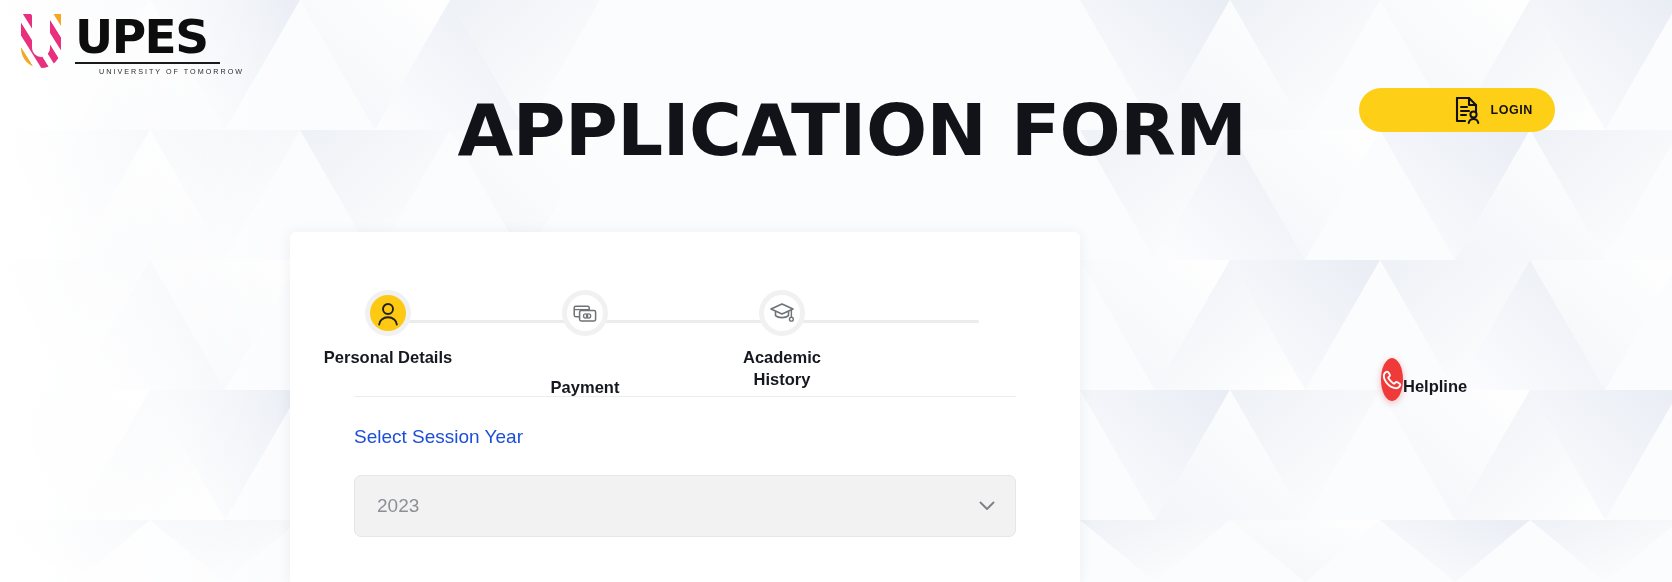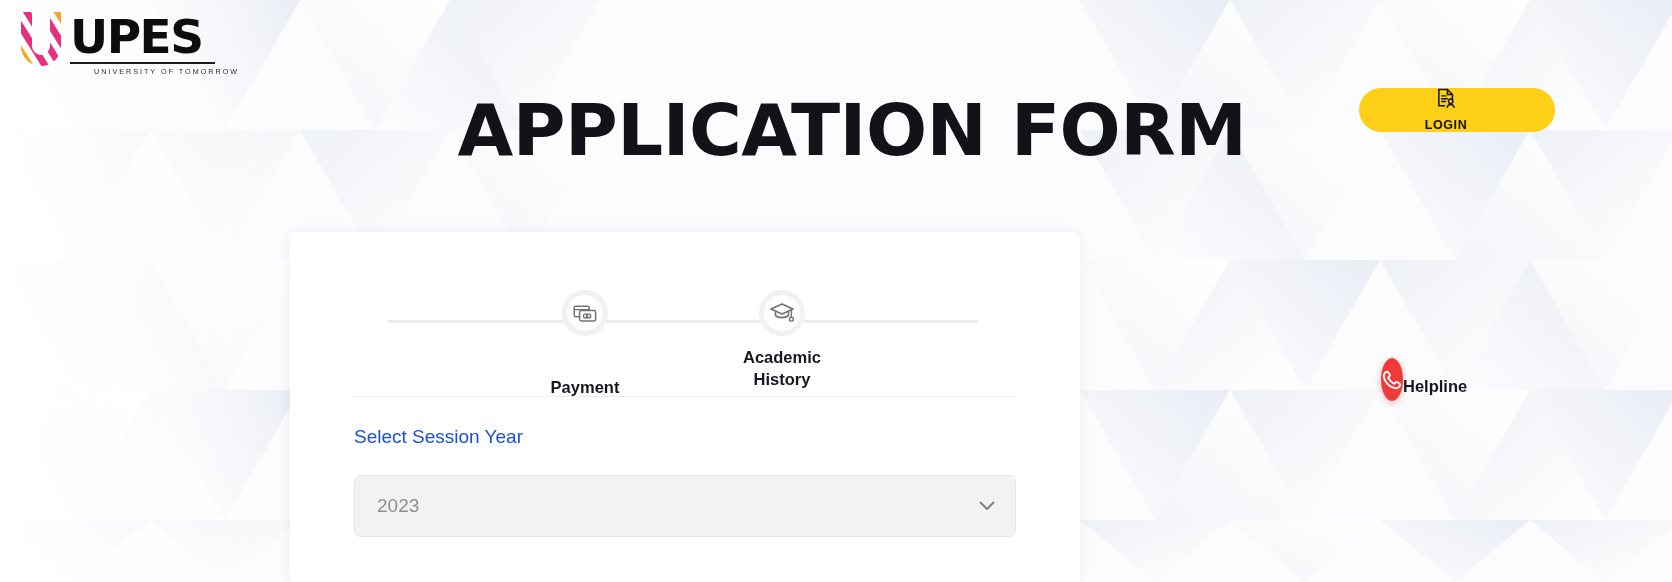--- a/index.html
+++ b/index.html
@@ -25,21 +25,21 @@
   }
   .bg-fade-left {
     position:absolute; left:0; top:0; width:300px; height:100%;
     background:linear-gradient(90deg,#ffffff 0%,rgba(255,255,255,0.55) 60%,rgba(255,255,255,0) 100%);
     pointer-events:none;
   }
 
   
   #logo {
     position:absolute; left:16px; top:10px;
-    display:flex; align-items:flex-start; gap:4px;
+    display:flex; align-items:center; gap:9px;
   }
   .logo-mark { width:50px; height:62px; flex:0 0 auto; }
   .logo-text-wrap { display:flex; flex-direction:column; margin-top:4px; }
   .logo-word {
     font-size:47px; font-weight:bold; letter-spacing:-1.5px;
     color:#0d0d0d; line-height:0.98;
     font-family:"DejaVu Sans", sans-serif;
   }
   .logo-rule { height:2px; background:#1a1a1a; margin-top:2px; width:145px; }
   .logo-tag {
@@ -63,21 +63,20 @@
   }
 
   
   #login-btn {
     position:absolute; left:1359px; top:88px;
     width:196px; height:44px;
     background:#fdd017; border:none; border-radius:22px;
     display:flex; align-items:center; justify-content:flex-end;
     padding-right:22px; gap:10px;
     cursor:pointer;
-    flex-direction:column;
   }
   #login-btn .login-label {
     font-size:12.5px; font-weight:bold; letter-spacing:0.6px; color:#111;
   }
 
   
   #form-card {
     position:absolute; left:290px; top:232px;
     width:790px; height:350px;
     background:#ffffff;
@@ -280,20 +279,29 @@
     <span class="login-label">LOGIN</span>
   </button>
 
   <div id="form-card">
 
     <div id="stepper">
       <div class="step-line" style="left:98px;  width:197px;"></div>
       <div class="step-line" style="left:295px; width:197px;"></div>
       <div class="step-line" style="left:492px; width:197px;"></div>
 
+      <div class="step active" style="left:98px;">
+        <div class="step-circle">
+          <svg width="24" height="25" viewBox="0 0 24 25">
+            <circle cx="12" cy="8" r="5" fill="none" stroke="#23201a" stroke-width="1.9"></circle>
+            <path d="M3.2,23.5 a8.8,7.2 0 0 1 17.6,0" fill="none" stroke="#23201a" stroke-width="1.9" stroke-linecap="round"></path>
+          </svg>
+        </div>
+        <div class="step-label">Personal Details</div>
+      </div>
 
       <div class="step" style="left:295px;gap:30px;">
         <div class="step-circle">
           <svg width="24" height="22" viewBox="0 0 24 22">
             <rect x="1.2" y="4.2" width="15" height="10.5" rx="1.6" fill="none" stroke="#6f7276" stroke-width="1.5"></rect>
             <line x1="1.2" y1="7.6" x2="16.2" y2="7.6" stroke="#6f7276" stroke-width="1.3"></line>
             <rect x="6.6" y="8.4" width="16" height="10.5" rx="1.6" fill="#ffffff" stroke="#6f7276" stroke-width="1.5"></rect>
             <circle cx="12.6" cy="14" r="2.1" fill="none" stroke="#6f7276" stroke-width="1.3"></circle>
             <circle cx="15.6" cy="14" r="2.1" fill="none" stroke="#6f7276" stroke-width="1.3"></circle>
           </svg>

